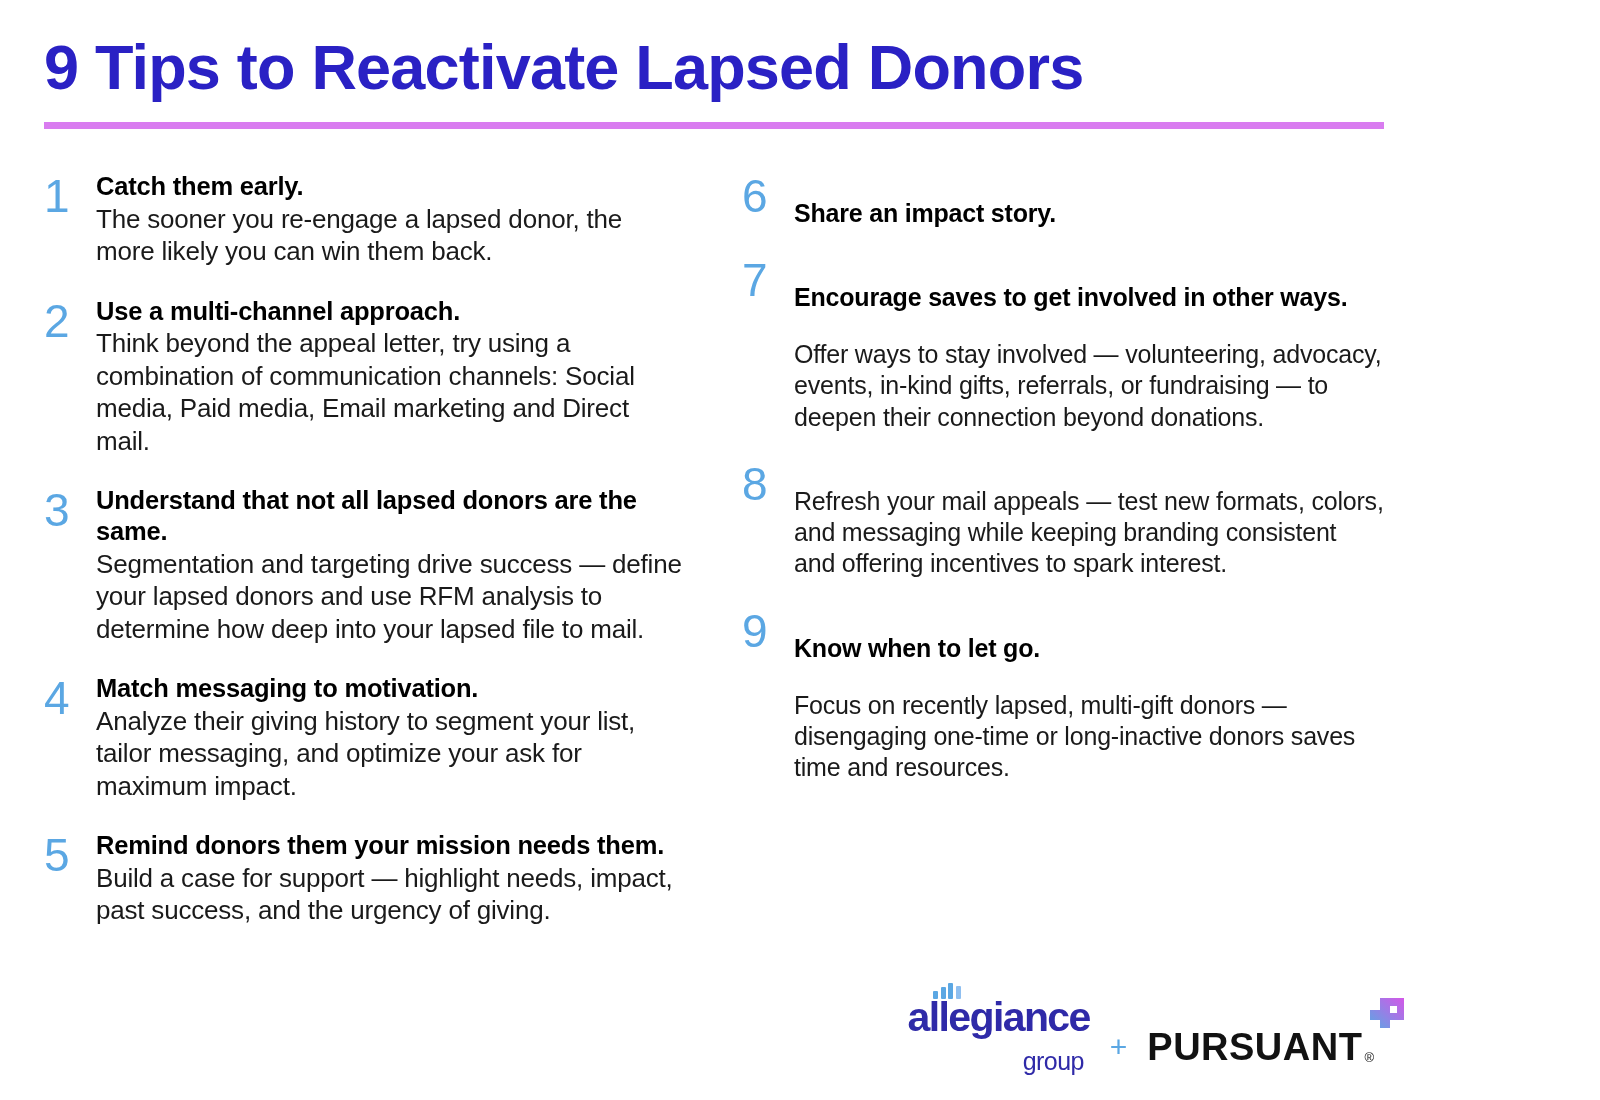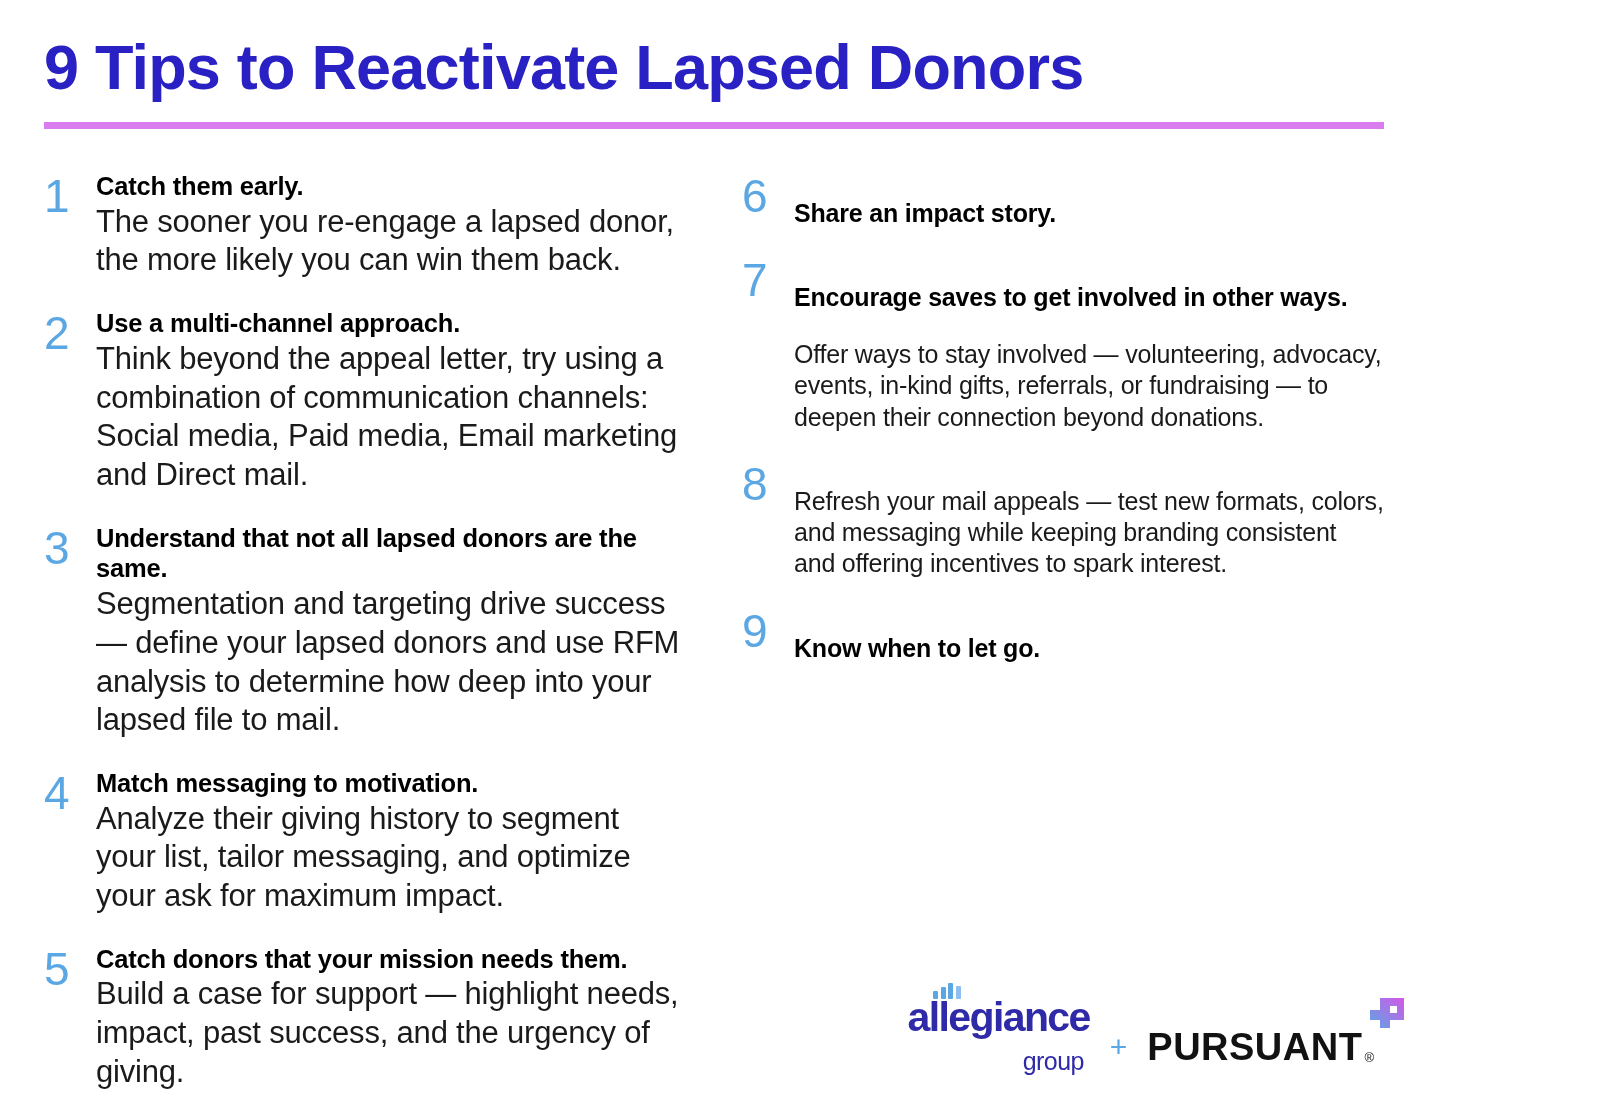--- a/index.html
+++ b/index.html
@@ -76,21 +76,21 @@
   }
   .tip-head {
     font-size: 25.5px;
     line-height: 1.2;
     font-weight: bold;
     color: #000000;
     letter-spacing: -0.2px;
     margin: 0 0 1px 0;
   }
   .tip-text {
-    font-size: 31px;
+    font-size: 26px;
     line-height: 1.25;
     color: #1a1a1a;
     margin: 0;
     letter-spacing: -0.2px;
   }
 
   
   .col-right .tip-head,
   .col-right .tip-text { font-size: 25px; margin-top: 27px; }
   .col-right .tip { margin-bottom: 26px; }
@@ -219,21 +219,21 @@
         <div class="tip-num">4</div>
         <div class="tip-body">
           <p class="tip-head">Match messaging to motivation.</p>
           <p class="tip-text">Analyze their giving history to segment your list, tailor messaging, and optimize your ask for maximum impact.</p>
         </div>
       </div>
 
       <div class="tip">
         <div class="tip-num">5</div>
         <div class="tip-body">
-          <p class="tip-head">Catch donors that your mission needs them.</p>
+          <p class="tip-head">Remind donors them your mission needs them.</p>
           <p class="tip-text">Build a case for support — highlight needs, impact, past success, and the urgency of giving.</p>
         </div>
       </div>
 
     </div>
 
     <div class="col col-right">
 
       <div class="tip">
         <div class="tip-num">6</div>
@@ -254,20 +254,21 @@
         <div class="tip-num">8</div>
         <div class="tip-body">
           <p class="tip-text">Refresh your mail appeals — test new formats, colors, and messaging while keeping branding consistent and offering incentives to spark interest.</p>
         </div>
       </div>
 
       <div class="tip">
         <div class="tip-num">9</div>
         <div class="tip-body">
           <p class="tip-head">Know when to let go.</p>
+          <p class="tip-text">Focus on recently lapsed, multi-gift donors — disengaging one-time or long-inactive donors saves time and resources.</p>
         </div>
       </div>
 
     </div>
 
   </div>
 
   <div class="footer">
 
     <div class="allegiance">

